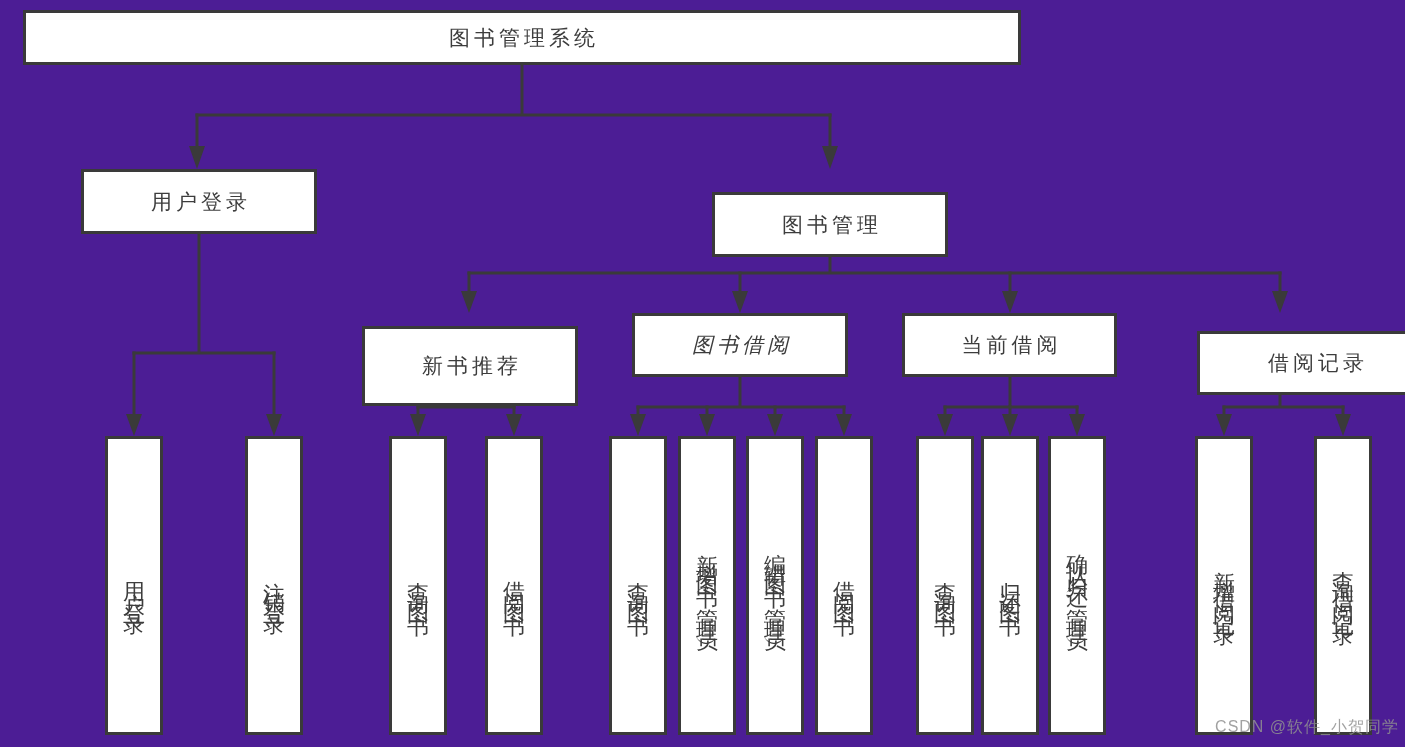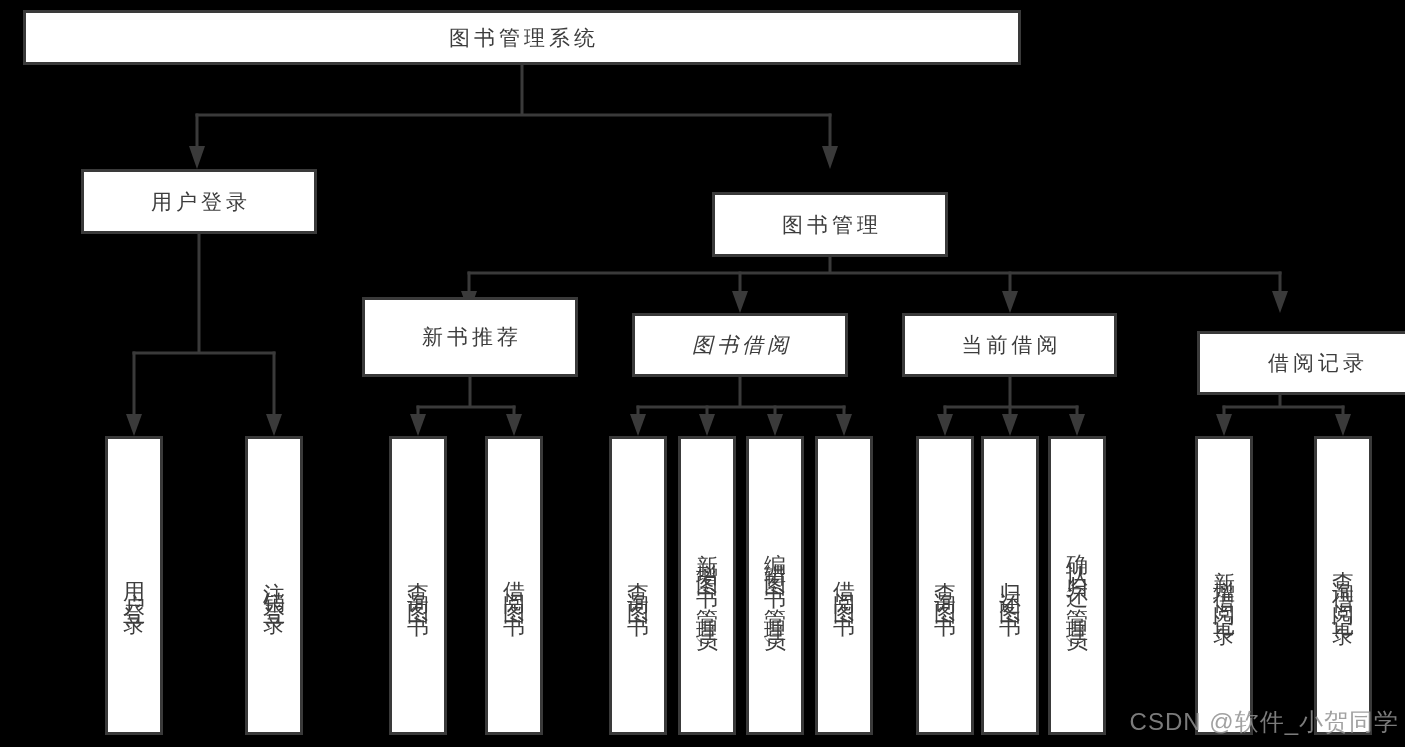--- a/index.html
+++ b/index.html
@@ -1,21 +1,21 @@
 <!DOCTYPE html>
 <html><head>
 <meta charset="utf-8">
 <style>
   html,body{margin:0;padding:0;background:#ffffff;}
   body{
     font-family:"Liberation Sans", sans-serif;
     width:1405px;height:747px;overflow:hidden;
   }
   .canvas{
-    position:relative;width:1405px;height:747px;background:#000000;
+    position:relative;width:1405px;height:747px;background:#4c1d95;
   }
   .connectors{
     position:absolute;left:0;top:0;z-index:0;
   }
   .node{
     position:absolute;box-sizing:border-box;
     background:#ffffff;border:3px solid #3a3a3a;
     display:flex;align-items:center;justify-content:center;
     color:#3d3d3d;z-index:1;
   }
@@ -25,21 +25,21 @@
   }
   .vnode{
     font-size:22px;overflow:hidden;
   }
   .vnode .vtext{
     writing-mode:vertical-rl;text-orientation:mixed;
     letter-spacing:11px;line-height:1;display:block;
   }
   .watermark{
     position:absolute;right:6px;bottom:9px;z-index:2;
-    font-size:24px;letter-spacing:1px;color:rgba(145,145,145,0.85);
+    font-size:16px;letter-spacing:1px;color:rgba(145,145,145,0.85);
     white-space:nowrap;pointer-events:none;
   }
 </style>
 </head>
 <body>
 
 <div class="canvas">
 
   <svg class="connectors" width="1405" height="747" viewBox="0 0 1405 747" xmlns="http://www.w3.org/2000/svg">
     <g stroke="#3a3a3a" stroke-width="3" fill="none">
@@ -114,21 +114,21 @@
     <span>图书管理系统</span>
   </div>
 
   <div class="node hnode" style="left:81px;top:169px;width:236px;height:65px;">
     <span>用户登录</span>
   </div>
   <div class="node hnode" style="left:712px;top:169px;width:236px;height:65px;margin-top:23px;">
     <span>图书管理</span>
   </div>
 
-  <div class="node hnode" style="left:362px;top:297px;width:216px;height:80px;">
+  <div class="node hnode" style="left:362px;top:326px;width:216px;height:80px;">
     <span>新书推荐</span>
   </div>
   <div class="node hnode" style="left:632px;top:313px;width:216px;height:64px;font-style:italic;">
     <span>图书借阅</span>
   </div>
   <div class="node hnode" style="left:902px;top:313px;width:215px;height:64px;">
     <span>当前借阅</span>
   </div>
   <div class="node hnode" style="left:1173px;top:331px;width:238px;height:64px;margin-left:24px;">
     <span>借阅记录</span>

